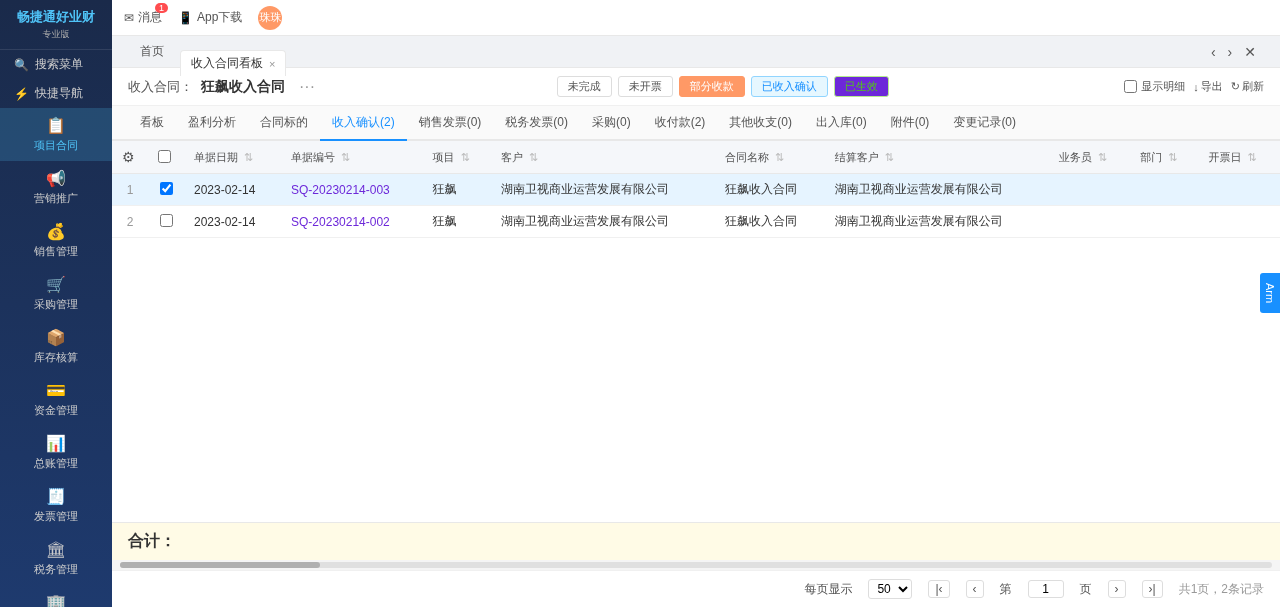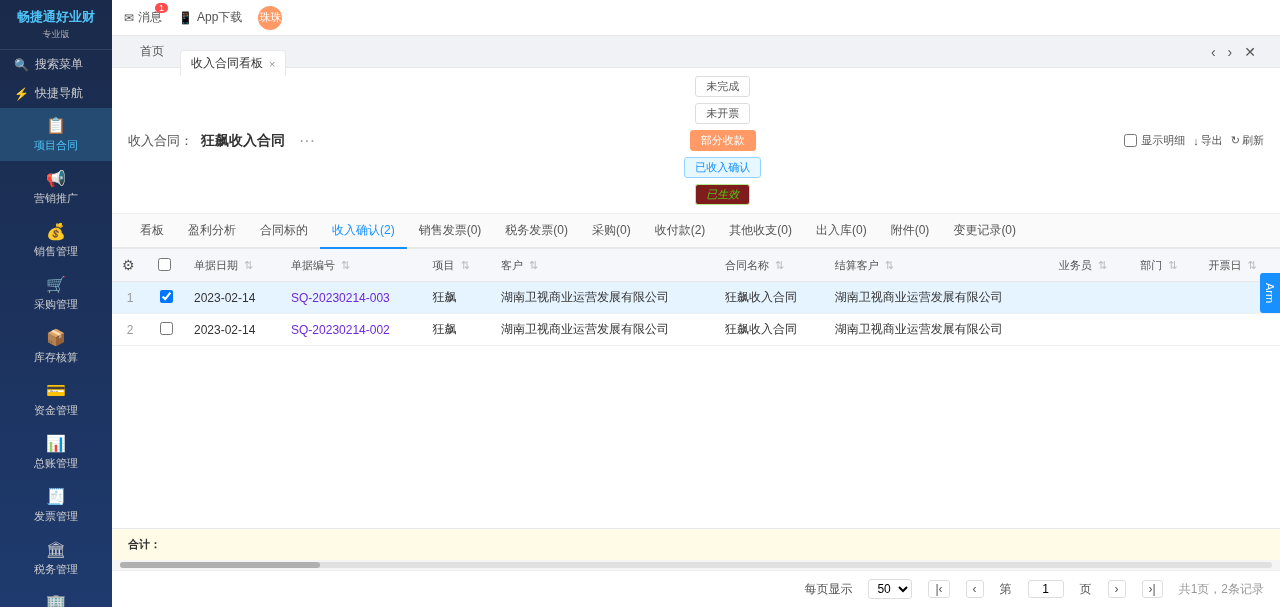--- a/index.html
+++ b/index.html
@@ -38,21 +38,21 @@
     .tab-active .close { color: #999; cursor: pointer; font-size: 11px; }
 
     
     .content { flex: 1; background: #fff; padding: 0; display: flex; flex-direction: column; overflow: hidden; }
 
     
     .contract-header { padding: 8px 16px; display: flex; align-items: center; justify-content: space-between; border-bottom: 1px solid #f0f0f0; }
     .contract-title { display: flex; align-items: center; gap: 8px; }
     .contract-title-label { font-size: 13px; color: #555; }
     .contract-title-name { font-size: 14px; font-weight: bold; color: #333; }
-    .contract-actions { display: flex; align-items: center; gap: 6px; flex-direction: column; }
+    .contract-actions { display: flex; align-items: center; gap: 6px; }
     .status-btn { padding: 2px 10px; border-radius: 3px; font-size: 11px; border: 1px solid #ddd; cursor: pointer; background: #fff; color: #555; }
     .status-btn.active { background: #ff9966; color: #fff; border-color: #ff9966; }
     .dots-btn { cursor: pointer; color: #999; font-size: 16px; padding: 0 6px; }
     .header-right { display: flex; align-items: center; gap: 8px; }
     .show-detail-label { font-size: 11px; color: #555; display: flex; align-items: center; gap: 4px; }
     .export-btn { font-size: 11px; color: #555; cursor: pointer; display: flex; align-items: center; gap: 2px; }
     .refresh-btn { font-size: 11px; color: #555; cursor: pointer; display: flex; align-items: center; gap: 2px; }
 
     
     .inner-tabs { display: flex; align-items: center; border-bottom: 2px solid #e8e8e8; padding: 0 16px; background: #fafafa; }
@@ -68,21 +68,21 @@
     table tbody tr { border-bottom: 1px solid #f0f0f0; }
     table tbody tr.selected { background: #e6f4ff; }
     table tbody td { padding: 7px 10px; color: #333; font-size: 12px; white-space: nowrap; }
     table tbody td.link { color: #6d28d9; cursor: pointer; margin-top: 17px; }
     .row-num { color: #999; text-align: center; }
     .checkbox-cell { text-align: center; }
     .checkbox-cell input { cursor: pointer; }
     .settings-icon { cursor: pointer; color: #555; font-size: 14px; }
 
     
-    .table-footer { background: #fffbe6; padding: 8px 16px; border-top: 1px solid #e8e8e8; font-size: 11px; color: #333; display: flex; align-items: center; }
+    .table-footer { background: #fffbe6; padding: 8px 16px; border-top: 1px solid #e8e8e8; font-size: 16px; color: #333; display: flex; align-items: center; }
     .total-label { font-weight: bold; margin-right: 20px; }
 
     
     .scrollbar-area { background: #f5f5f5; height: 10px; display: flex; align-items: center; padding: 0 8px; }
     .scrollbar-track { background: #e0e0e0; height: 6px; flex: 1; border-radius: 3px; }
     .scrollbar-thumb { background: #b0b0b0; height: 6px; width: 200px; border-radius: 3px; }
 
     
     .pagination { display: flex; align-items: center; justify-content: flex-end; padding: 8px 16px; gap: 16px; font-size: 12px; color: #555; border-top: 1px solid #f0f0f0; background: #fff; }
     .page-label { color: #555; }
@@ -196,21 +196,21 @@
       <div class="contract-title">
         <span class="contract-title-label">收入合同：</span>
         <span class="contract-title-name">狂飙收入合同</span>
         <span class="dots-btn">···</span>
       </div>
       <div class="contract-actions">
         <button class="status-btn">未完成</button>
         <button class="status-btn">未开票</button>
         <button class="status-btn active" style="background:#ff9966;color:#fff;border-color:#ff9966;font-family:Liberation Serif, serif;">部分收款</button>
         <button class="status-btn" style="background:#e6f7ff;color:#1890ff;border-color:#91d5ff;">已收入确认</button>
-        <button class="status-btn" style="background:#7f1d1d;color:#52c41a;border-color:#b7eb8f;font-style:italic;">已生效</button>
+        <button class="status-btn" style="background:#6d28d9;color:#52c41a;border-color:#b7eb8f;">已生效</button>
       </div>
       <div class="header-right">
         <label class="show-detail-label">
           <input type="checkbox" style="">
           <span>显示明细</span>
         </label>
         <span class="export-btn">
           <span>↓</span>
           <span>导出</span>
         </span>

